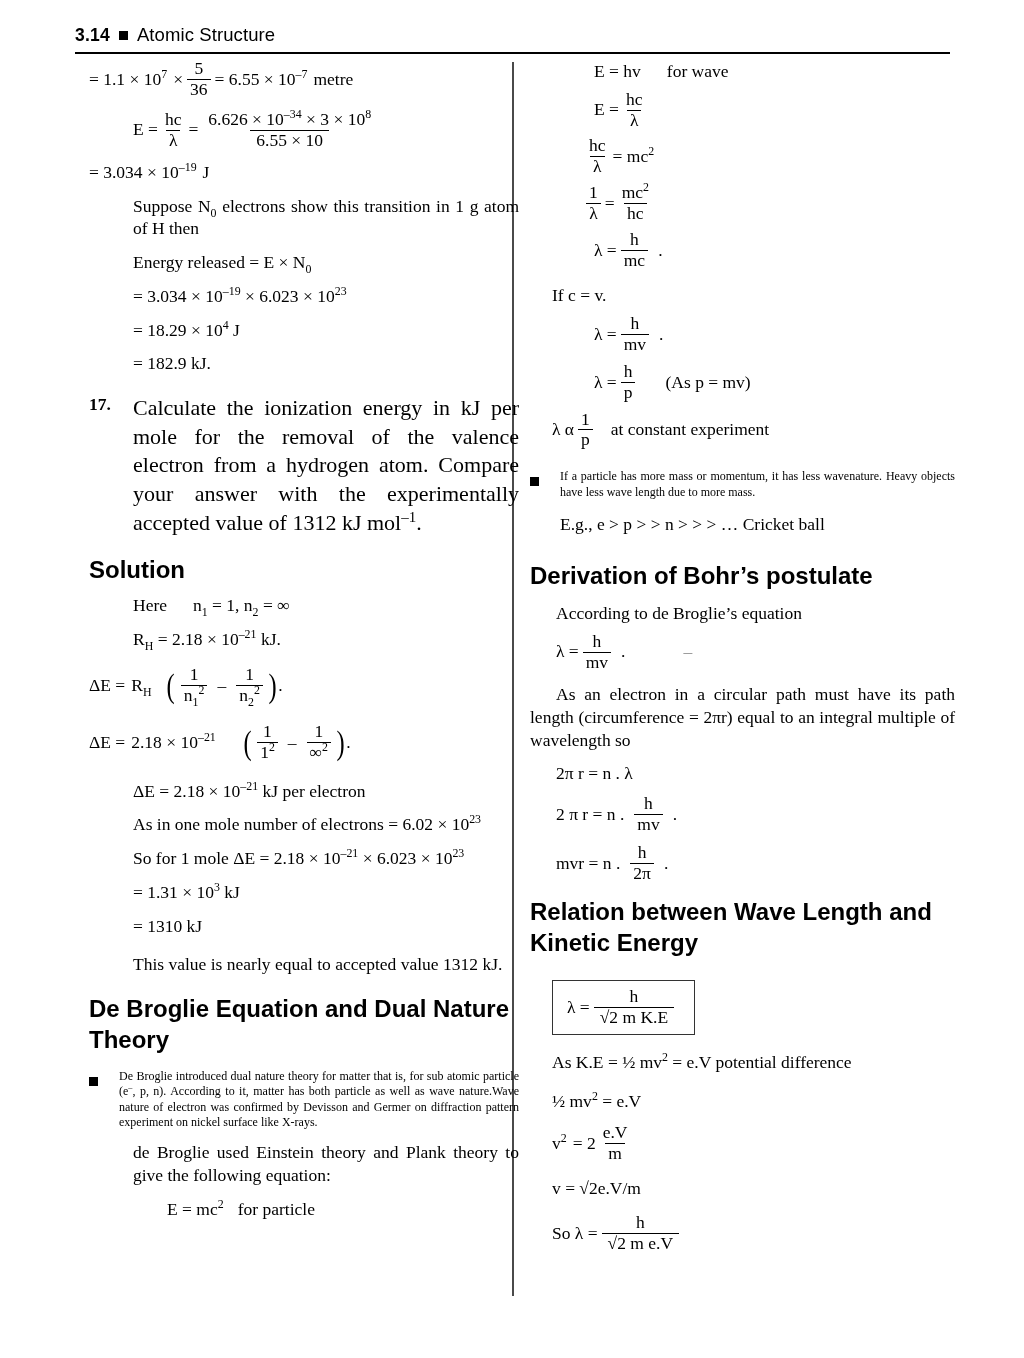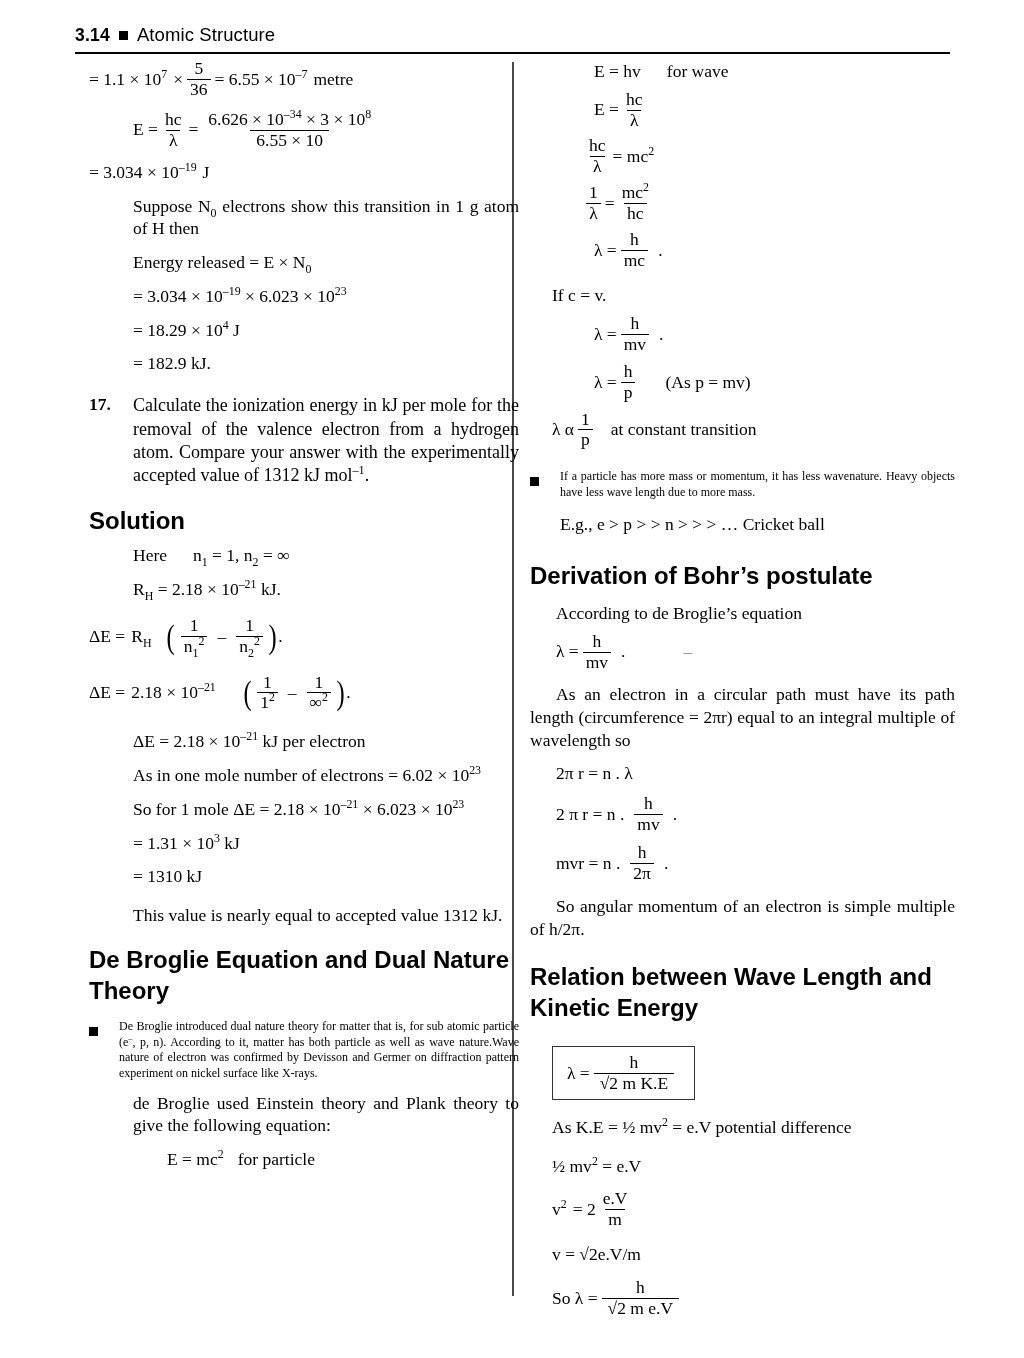--- a/index.html
+++ b/index.html
@@ -34,21 +34,21 @@
   .vrule { position:absolute; left:512px; top:62px; width:2px; height:1234px; background:#4a4a4a; }
 
   
   .blk { font-size:17.5px; line-height:1.30; margin:0 0 11px 0; }
   .ind1 { margin-left:44px; }
   .just { text-align:justify; text-justify:inter-word; }
 
   
   .qitem { display:flex; gap:0; margin:0 0 6px 0; }
   .qitem .qnum { width:44px; flex:0 0 44px; font-weight:bold; font-size:17.5px; }
-  .qitem .qbody { flex:1; font-size:18px; line-height:1.30; text-align:justify; }
+  .qitem .qbody { flex:1; font-size:22px; line-height:1.30; text-align:justify; }
 
   
   .bitem { display:flex; gap:0; margin:0 0 10px 0; }
   .bitem .bull { width:30px; flex:0 0 30px; padding-top:8px; }
   .bitem .bull i { display:block; width:9px; height:9px; background:#000; }
   .bitem .btxt { flex:1; font-size:12px; line-height:1.30; text-align:justify; }
 
   
   h2.sec {
     font-family:"Liberation Sans", sans-serif;
@@ -286,21 +286,21 @@
         <span class="m">(As p = mv)</span>
     </div>
 
     <div class="eq" style="margin-left:22px;margin-bottom:20px;">
       <span class="m">λ α</span>
       <span class="frac">
         <span class="num m">1</span>
         <span class="den m">p</span>
       </span>
       <span class="sp-md"></span>
-        <span class="m">at constant transition</span>
+        <span class="m">at constant experiment</span>
     </div>
 
     <div class="bitem" style="margin-bottom:12px;">
       <div class="bull">
           <i></i>
         </div>
       <div class="btxt">If a particle has more mass or momentum, it has less wavenature. Heavy objects have less wave length due to more mass.</div>
     </div>
 
     <p class="blk" style="margin-left:30px;margin-bottom:26px;">E.g., e &gt; p &gt; &gt; n &gt; &gt; &gt; … Cricket ball</p>
@@ -340,21 +340,20 @@
       <span class="m">mvr = n .</span>
       <span class="sp"></span>
       <span class="frac">
         <span class="num m">h</span>
         <span class="den m">2π</span>
       </span>
       <span class="sp"></span>
         <span class="m">.</span>
     </div>
 
-    <p class="blk just" style="text-indent:26px;margin-bottom:22px;">So angular momentum of an electron is simple multiple of h/2π.</p>
 
     <h2 class="sec" style="margin-bottom:16px;">Relation between Wave Length and Kinetic Energy</h2>
 
     <div class="boxeq">
       <span class="m">λ =</span>
       <span class="frac wide">
         <span class="num m">h</span>
         <span class="den m">√2 m K.E</span>
       </span>
     </div>

